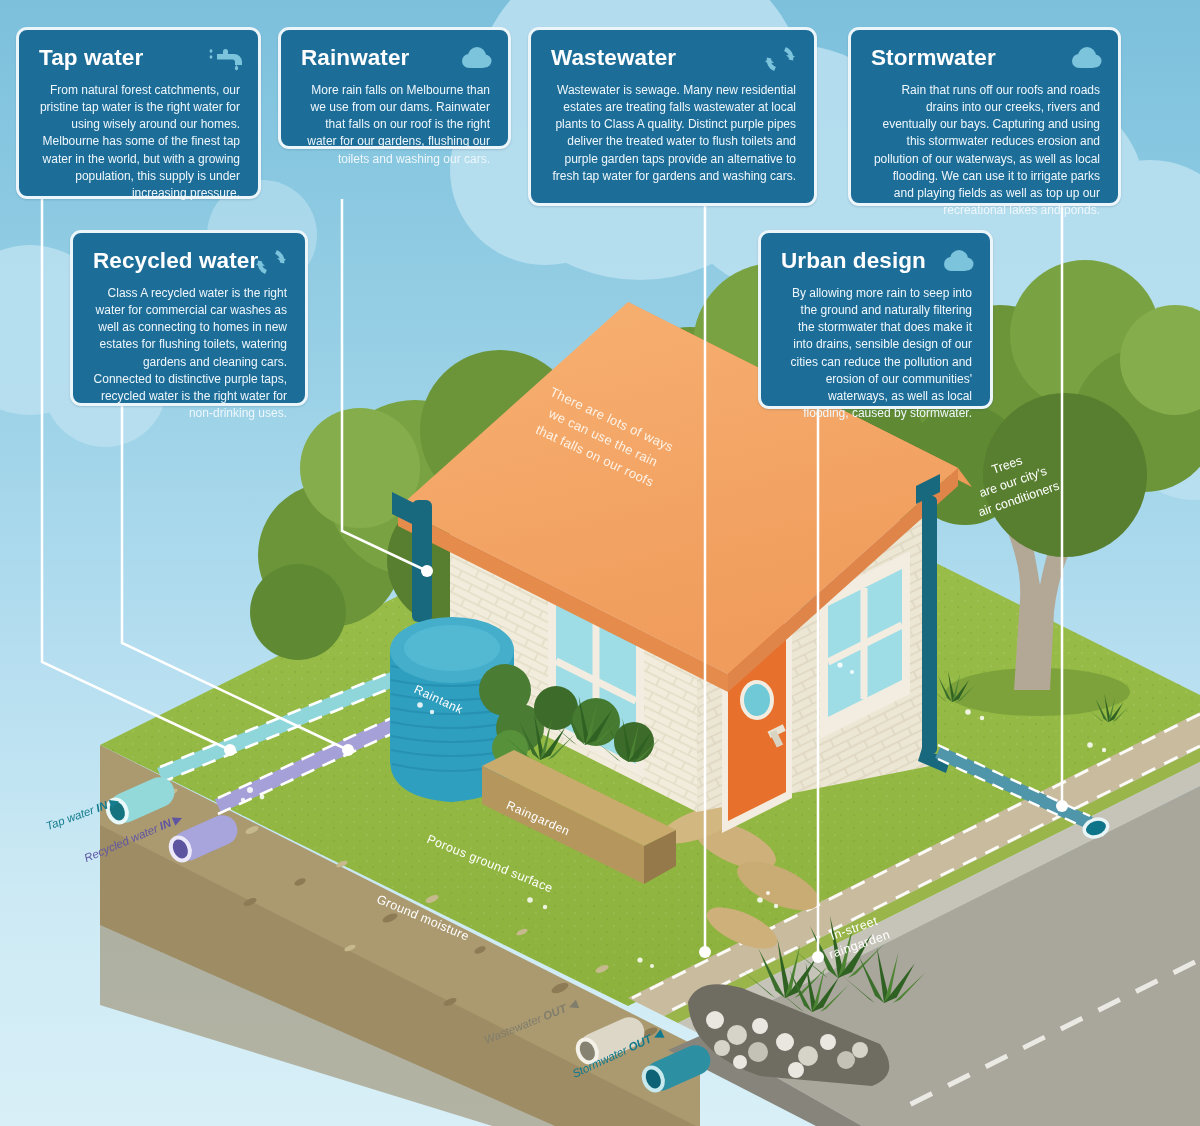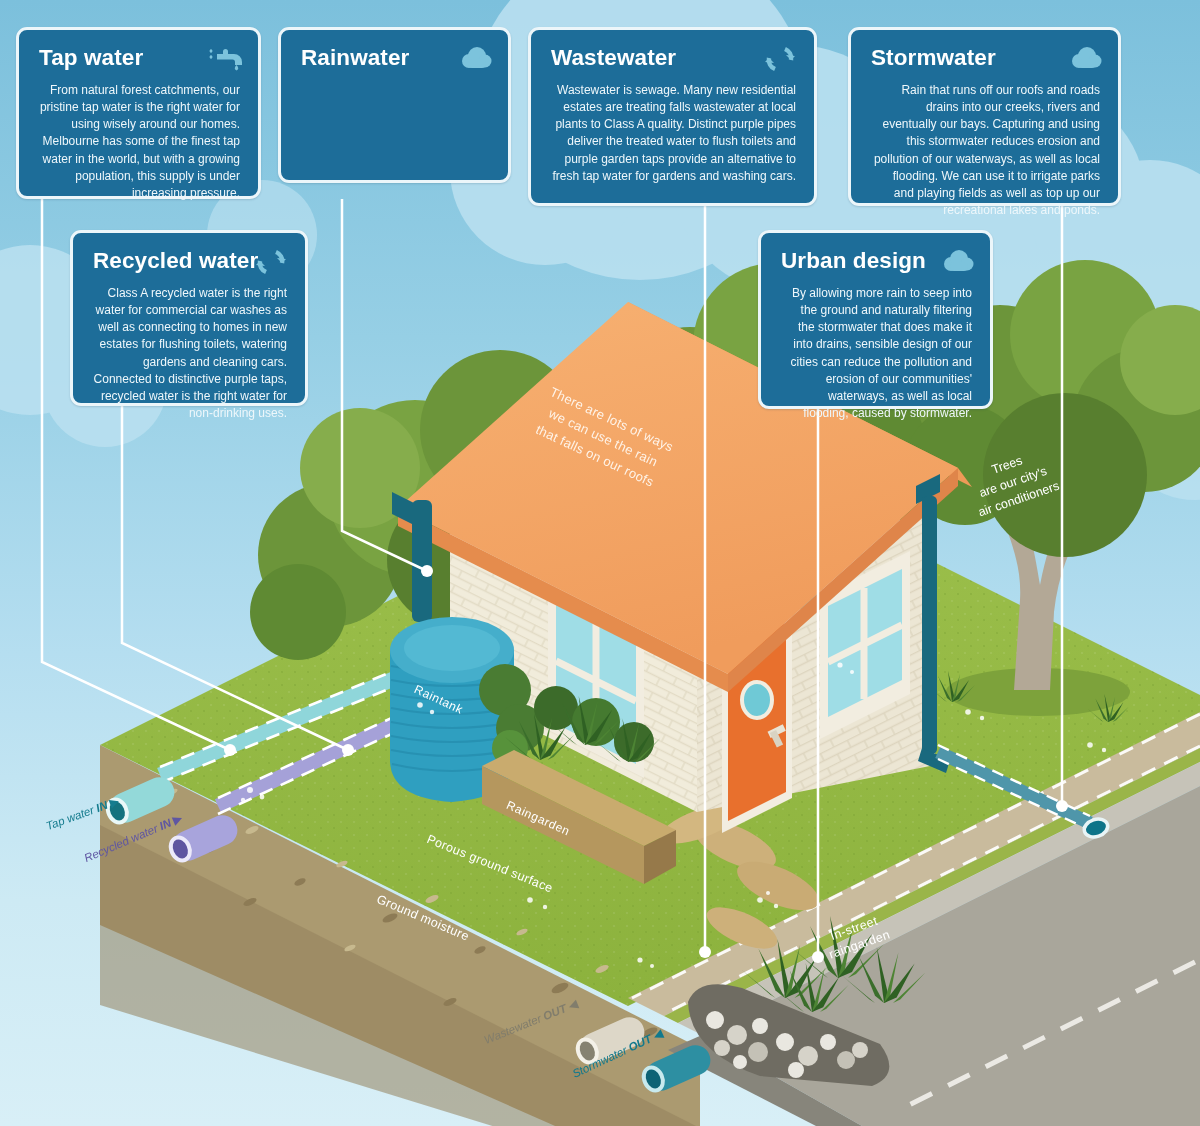--- a/index.html
+++ b/index.html
@@ -376,30 +376,31 @@
       <svg width="34" height="26" viewBox="0 0 34 26" fill="#7cc3dc">
         <path d="M2 8 q3 -2 0 -4 q-3 2 0 4z"></path>
         <path d="M2 14 q3 -2 0 -4 q-3 2 0 4z"></path>
         <path d="M8 9 h6 V6.5 a2.5 2.5 0 0 1 5 0 V9 h6 a8 8 0 0 1 8 8 v3 h-7 v-3 a2.5 2.5 0 0 0 -2.5 -2.5 H8 Z"></path>
         <path d="M27.5 23 q3.5 4 0 5.5 q-3.5 -1.5 0 -5.5z" transform="translate(0,-3)"></path>
       </svg>
     </span>
     <p>From natural forest catchments, our pristine tap water is the right water for using wisely around our homes. Melbourne has some of the finest tap water in the world, but with a growing population, this supply is under increasing pressure.</p>
   </div>
 
-  <div class="card" style="left:278px;top:27px;width:233px;height:156px;">
+  <div class="card" style="left:278px;top:27px;width:233px;height:122px;">
     <h2>Rainwater</h2>
     <span class="icon">
       <svg width="34" height="24" viewBox="0 0 34 24" fill="#7cc3dc">
         <circle cx="10" cy="16" r="7"></circle>
           <circle cx="18" cy="11" r="9"></circle>
           <circle cx="26" cy="16" r="6.5"></circle>
         <rect x="9" y="14" width="18" height="9" rx="4"></rect>
       </svg>
     </span>
+    <p>More rain falls on Melbourne than we use from our dams. Rainwater that falls on our roof is the right water for our gardens, flushing our toilets and washing our cars.</p>
   </div>
 
   <div class="card" style="left:528px;top:27px;width:289px;height:179px;">
     <h2>Wastewater</h2>
     <span class="icon">
       <svg width="30" height="28" viewBox="0 0 30 28">
         <g stroke="#7cc3dc" stroke-width="4.5" fill="none">
           <path d="M20 4 A10 10 0 0 1 26 15"></path>
           <path d="M10 24 A10 10 0 0 1 4 13"></path>
         </g>

